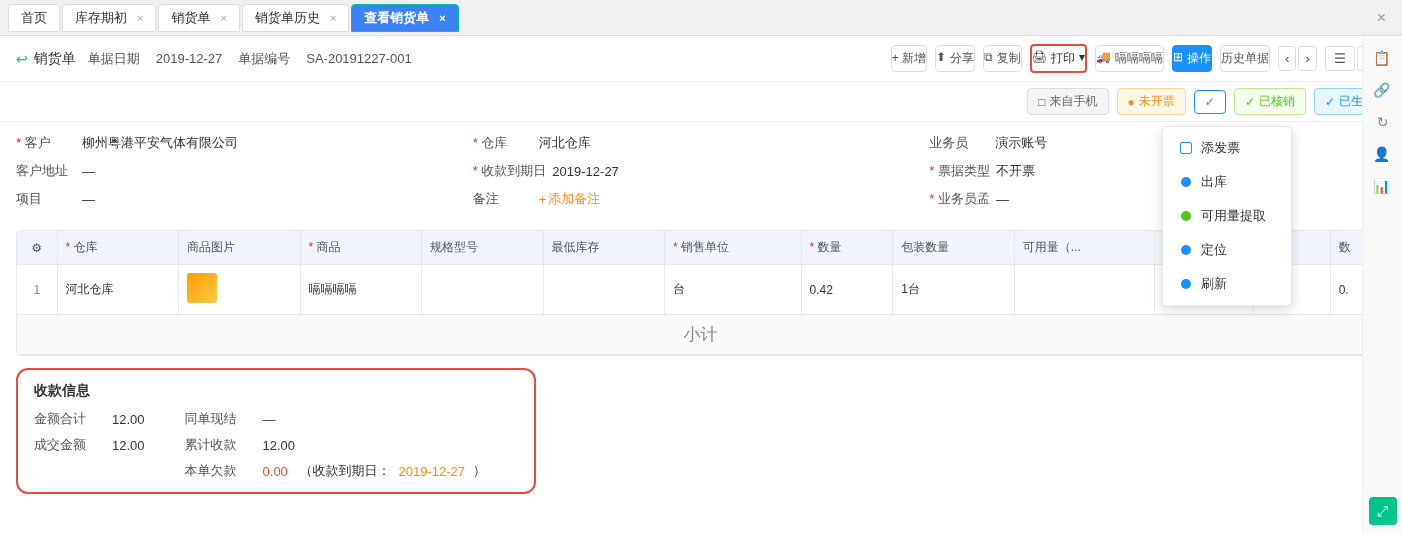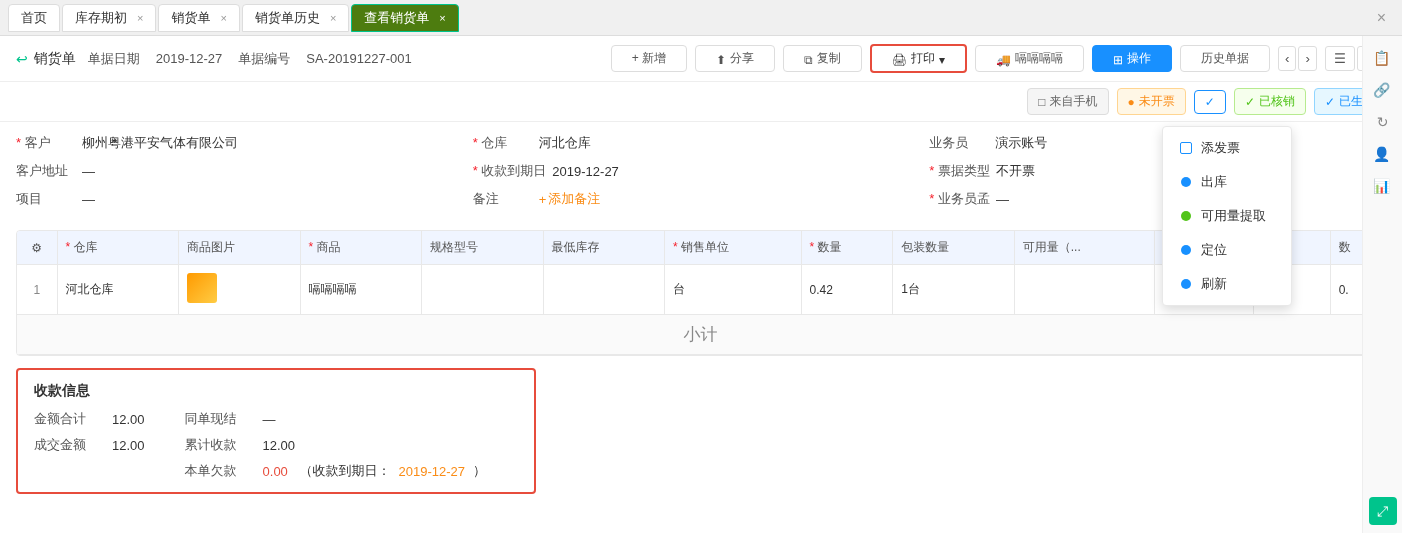--- a/index.html
+++ b/index.html
@@ -8,39 +8,39 @@
     
     .tab-bar {
       display: flex; align-items: center; background: #f0f0f0; border-bottom: 1px solid #ddd;
       padding: 16px 8px; height: 36px; gap: 2px;
     }
     .tab-item {
       display: flex; align-items: center; padding: 0 12px; height: 28px; background: #fff;
       border: 1px solid #ddd; border-radius: 4px 4px 0 0; cursor: pointer; font-size: 13px; gap: 6px;
       white-space: nowrap;
     }
-    .tab-item.active { background: #4d7c0f; color: #fff; border-color: #00c48c; }
+    .tab-item.active { background: #3b82f6; color: #fff; border-color: #00c48c; font-weight: bold; }
     .tab-item .close-btn { font-size: 11px; color: #999; cursor: pointer; margin-left: 4px; }
     .tab-item.active .close-btn { color: #fff; }
     .tab-close-global { margin-left: auto; cursor: pointer; font-size: 16px; color: #999; padding: 4px 8px; }
 
     
     .main-content { background: #fff; padding: 0; height: calc(100vh - 36px); overflow: hidden; position: relative; }
 
     
     .doc-header {
       display: flex; align-items: center; padding: 8px 16px; border-bottom: 1px solid #eee;
       background: #fff; gap: 12px;
     }
     .doc-title { display: flex; align-items: center; gap: 6px; font-size: 14px; font-weight: 500; }
     .doc-title-icon { color: #00c48c; }
     .doc-meta { display: flex; align-items: center; gap: 16px; font-size: 13px; color: #555; }
     .doc-actions { margin-left: auto; display: flex; align-items: center; gap: 8px; }
     .action-btn {
-      display: flex; align-items: flex-end; gap: 4px; padding: 4px 20px; border: 1px solid #ddd;
+      display: flex; align-items: flex-start; gap: 4px; padding: 4px 0; border: 1px solid #ddd;
       border-radius: 4px; background: #fff; cursor: pointer; font-size: 12px; color: #555;
       white-space: nowrap;
     }
     .action-btn.print-btn { border: 2px solid #e74c3c; color: #333; }
     .action-btn.operations-btn { background: #1890ff; color: #fff; border-color: #1890ff; }
     .nav-arrows { display: flex; gap: 2px; }
     .nav-arrow { padding: 4px 6px; border: 1px solid #ddd; border-radius: 3px; cursor: pointer; background: #fff; color: #555; }
     .view-toggle { display: flex; gap: 2px; }
     .view-btn { padding: 4px 8px; border: 1px solid #ddd; border-radius: 3px; cursor: pointer; background: #fff; color: #555; }
 
@@ -86,21 +86,21 @@
     .gear-cell { text-align: center !important; }
     .product-thumb { width: 30px; height: 30px; background: linear-gradient(135deg, #ff9a00, #ffcc44); border-radius: 3px; display: inline-block; }
 
     
     .table-scroll { overflow-x: auto; }
     .table-scroll::-webkit-scrollbar { height: 6px; }
     .table-scroll::-webkit-scrollbar-thumb { background: #ccc; border-radius: 3px; }
 
     
     .payment-info {
-      margin: 12px 16px; border: 2px solid #e74c3c; border-radius: 4px; padding: 12px 16px;
+      margin: 12px 16px; border: 2px solid #e74c3c; border-radius: 12px; padding: 12px 16px;
       background: #fff; max-width: 520px;
     }
     .payment-title { font-weight: bold; font-size: 14px; margin-bottom: 10px; }
     .payment-rows { display: flex; gap: 40px; }
     .payment-col { display: flex; flex-direction: column; gap: 8px; }
     .payment-row { display: flex; align-items: center; gap: 8px; font-size: 13px; }
     .payment-row-label { color: #555; min-width: 70px; }
     .payment-row-value { color: #333; }
     .payment-row-value.red { color: #e74c3c; }
     .payment-row-value.date { color: #fa8c16; }

